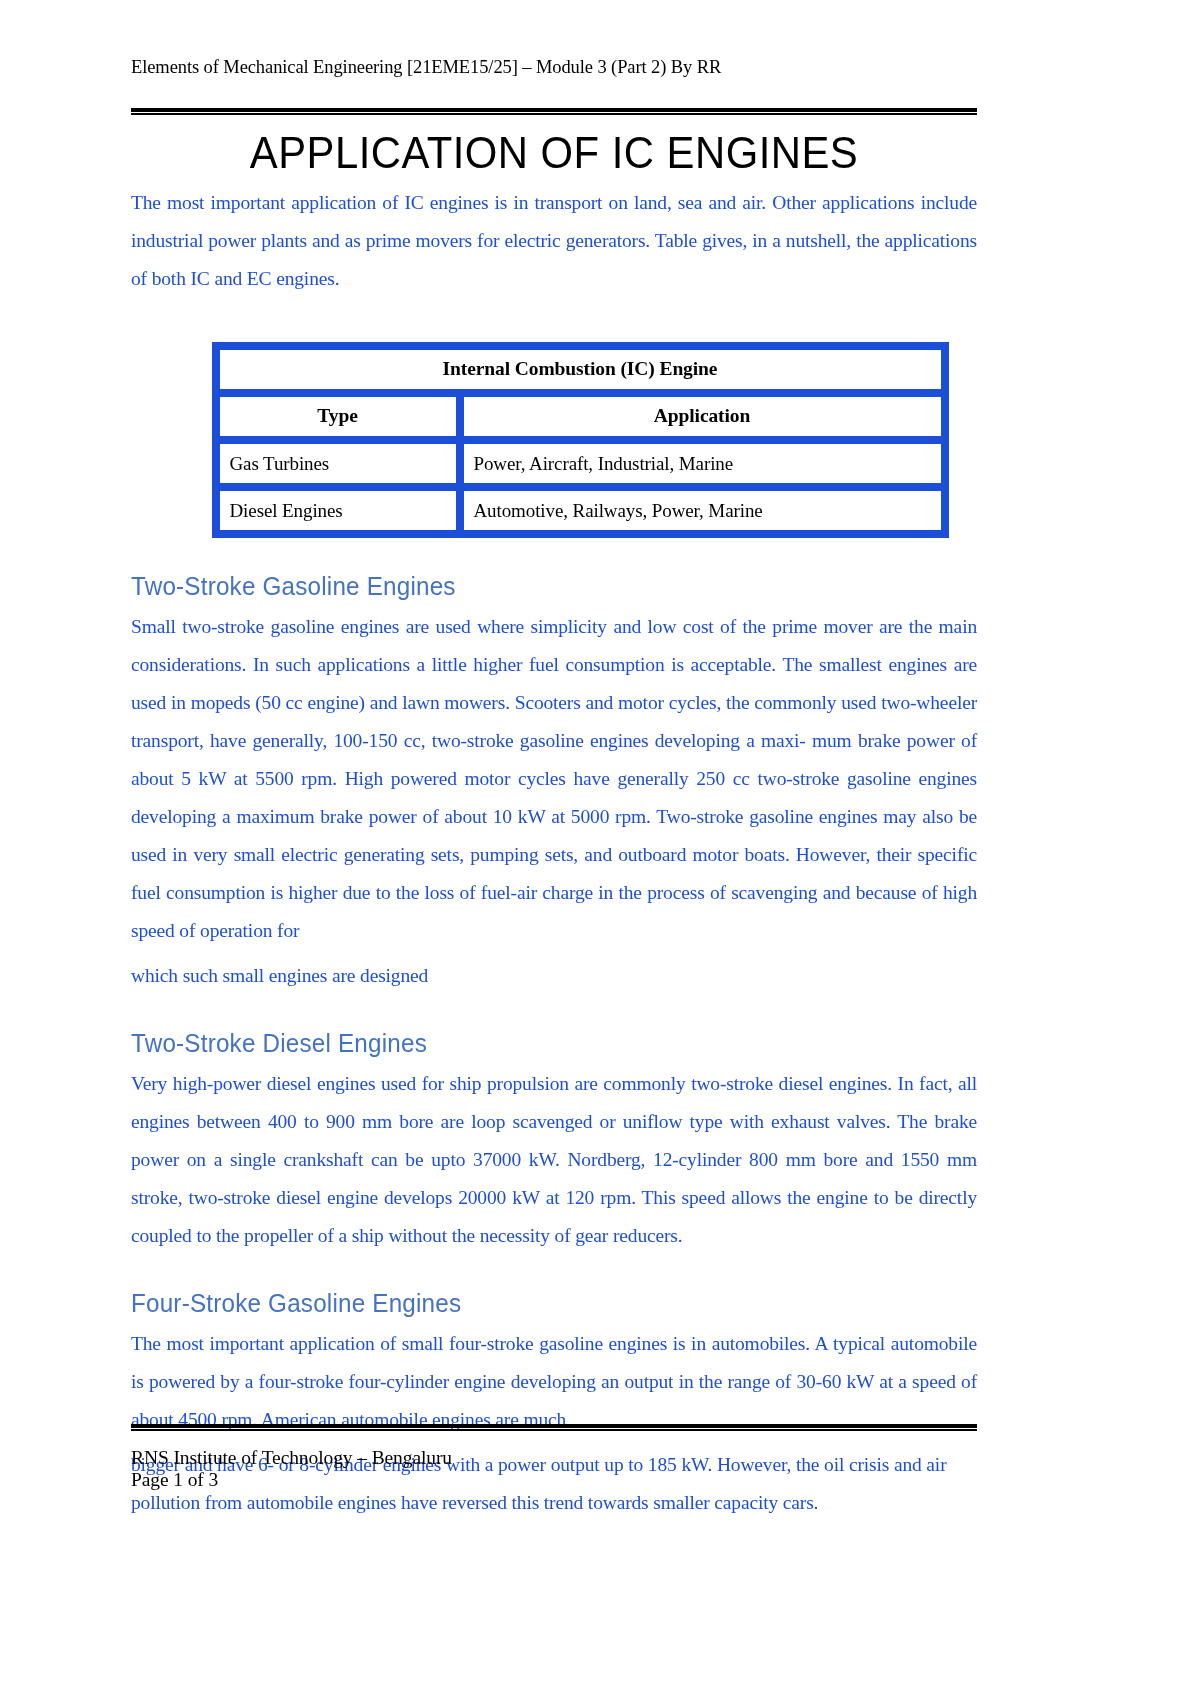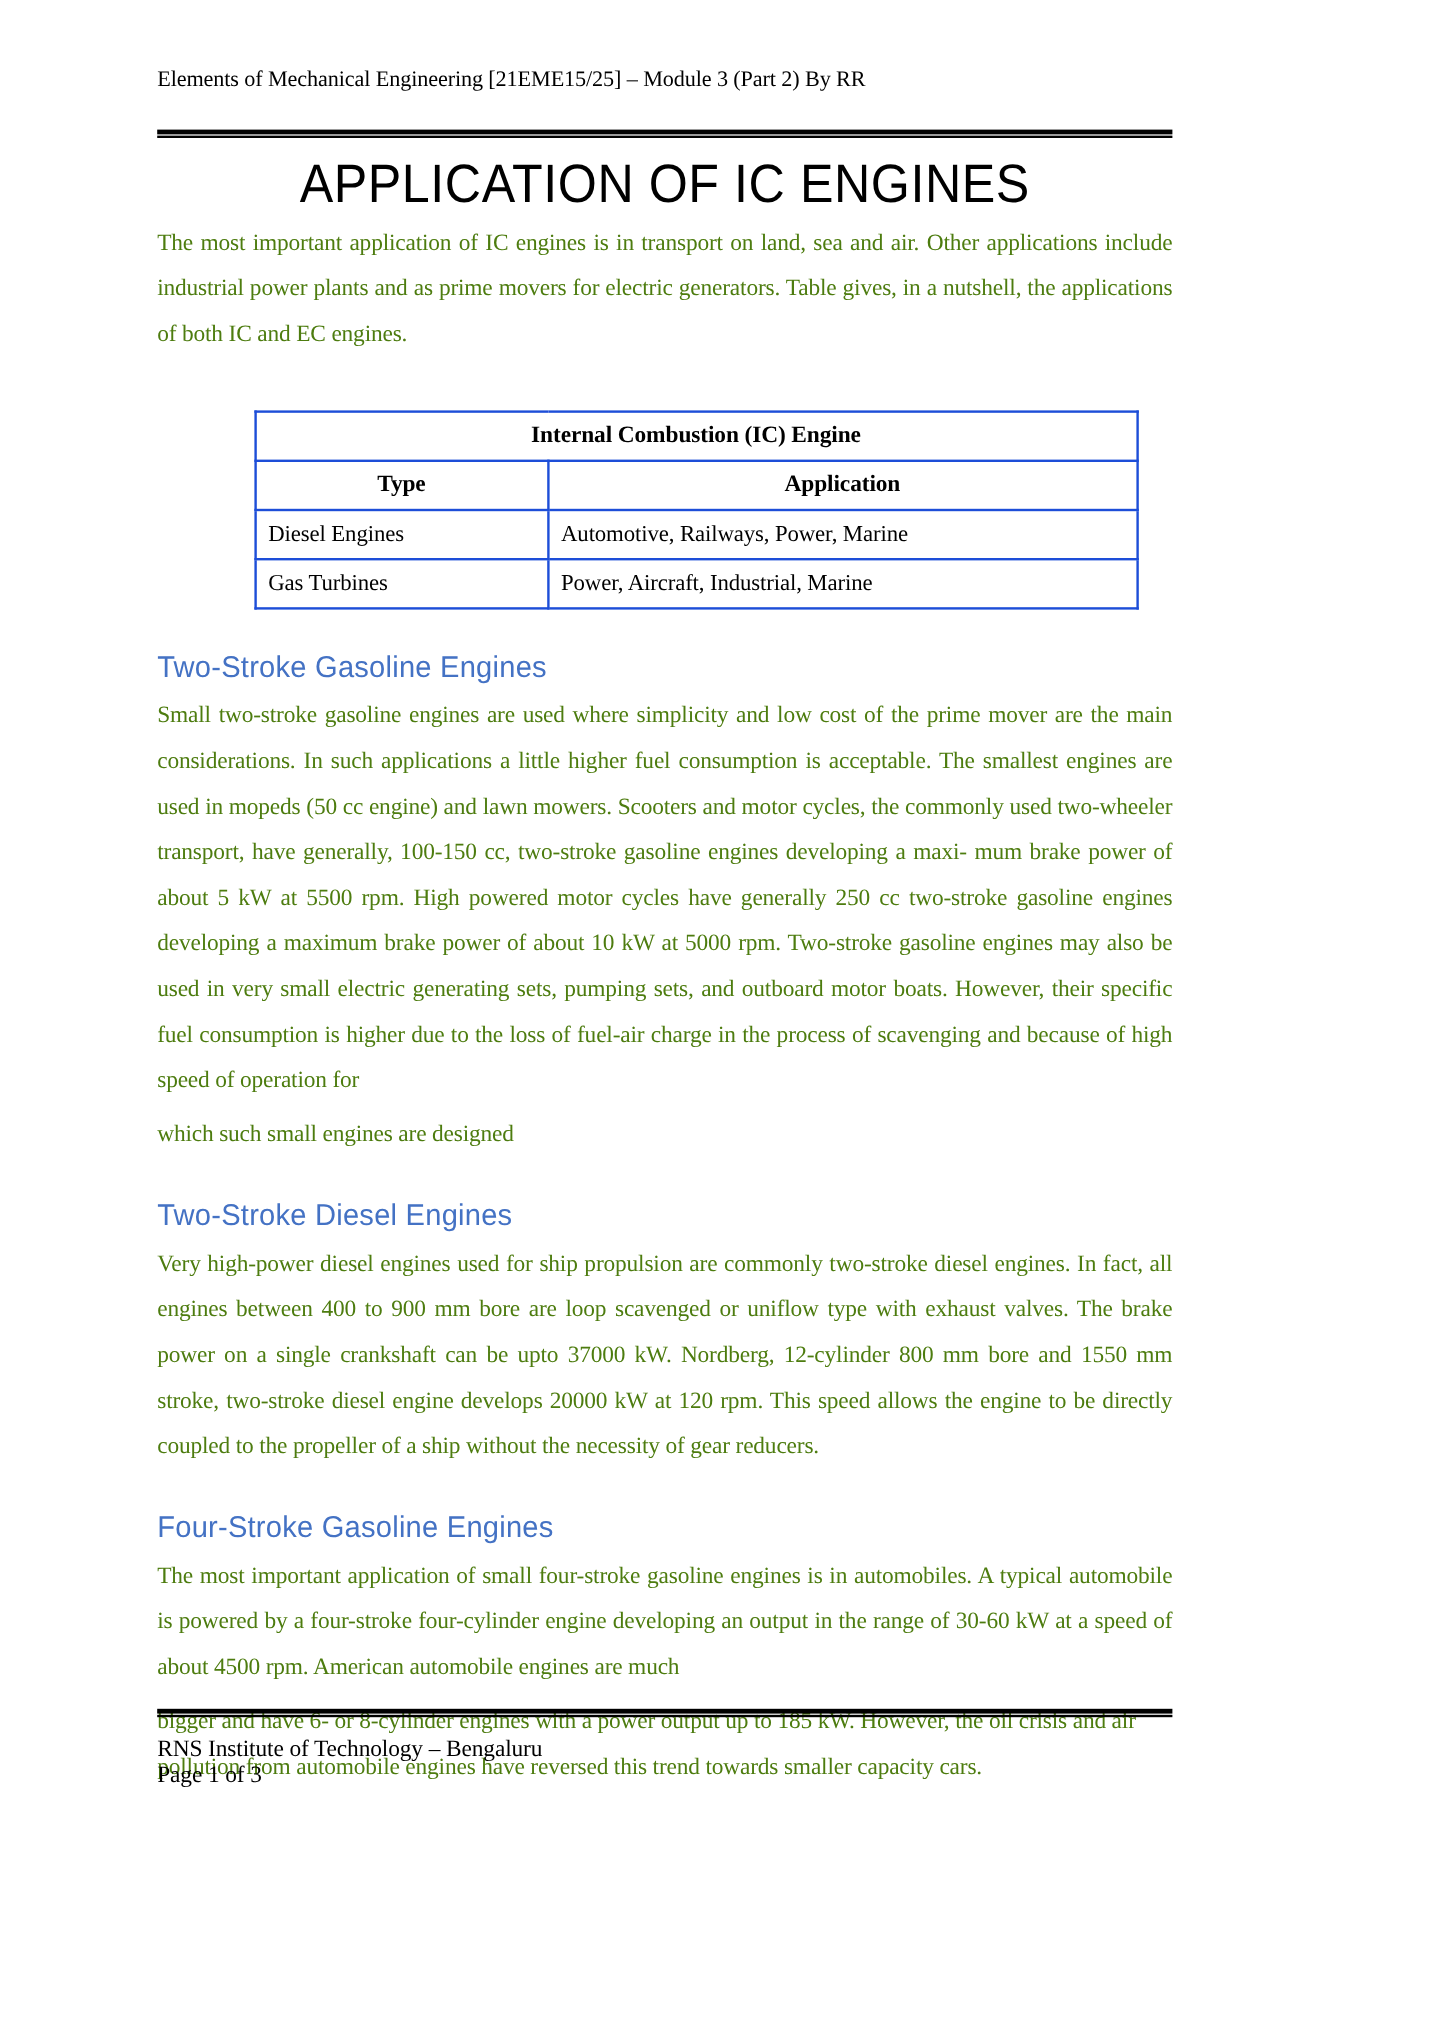--- a/index.html
+++ b/index.html
@@ -77,21 +77,21 @@
 
   
   p.body {
     margin: 7px 0 0 0;
     font-family: "Liberation Serif", "DejaVu Serif", serif;
     font-size: 19.5px;
     line-height: 38px;
     text-align: justify;
     text-justify: inter-word;
     letter-spacing: -0.15px;
-    color: #4d7c0f;
+    color: #1d4ed8;
   }
   p.body.first {
     margin-top: 6px;
   }
   p.body.noindent-last {
     text-align: left;
   }
 
   
   .table-wrap {
@@ -100,21 +100,21 @@
     justify-content: center;
   }
   table.ic-table {
     border-collapse: collapse;
     width: 737px;
     margin-left: 52px;
     table-layout: fixed;
     font-family: "Liberation Serif", "DejaVu Serif", serif;
   }
   table.ic-table td, table.ic-table th {
-    border: 2px solid #1d4ed8;
+    border: 8px solid #1d4ed8;
     font-size: 19px;
     padding: 7px 10px 8px 10px;
     line-height: 1.25;
     letter-spacing: -0.1px;
     height: 24px;
     vertical-align: middle;
   }
   table.ic-table th.title-cell {
     text-align: center;
     font-weight: bold;
@@ -190,26 +190,26 @@
           <tr>
             <th class="title-cell" colspan="2">Internal Combustion (IC) Engine</th>
           </tr>
           <tr>
             <th class="col-head">Type</th>
             <th class="col-head">Application</th>
           </tr>
         </thead>
         <tbody>
           <tr>
+            <td class="cell">Gas Turbines</td>
+            <td class="cell">Power, Aircraft, Industrial, Marine</td>
+          </tr>
+          <tr>
             <td class="cell">Diesel Engines</td>
             <td class="cell">Automotive, Railways, Power, Marine</td>
-          </tr>
-          <tr>
-            <td class="cell">Gas Turbines</td>
-            <td class="cell">Power, Aircraft, Industrial, Marine</td>
           </tr>
         </tbody>
       </table>
     </div>
 
     <h2 class="section">Two-Stroke Gasoline Engines</h2>
     <p class="body">Small two-stroke gasoline engines are used where simplicity and low cost of the prime mover are the main considerations. In such applications a little higher fuel consumption is acceptable. The smallest engines are used in mopeds (50 cc engine) and lawn mowers. Scooters and motor cycles, the commonly used two-wheeler transport, have generally, 100-150 cc, two-stroke gasoline engines developing a maxi- mum brake power of about 5 kW at 5500 rpm. High powered motor cycles have generally 250 cc two-stroke gasoline engines developing a maximum brake power of about 10 kW at 5000 rpm. Two-stroke gasoline engines may also be used in very small electric generating sets, pumping sets, and outboard motor boats. However, their specific fuel consumption is higher due to the loss of fuel-air charge in the process of scavenging and because of high speed of operation for</p>
     <p class="body noindent-last">which such small engines are designed</p>
 
     <h2 class="section">Two-Stroke Diesel Engines</h2>

